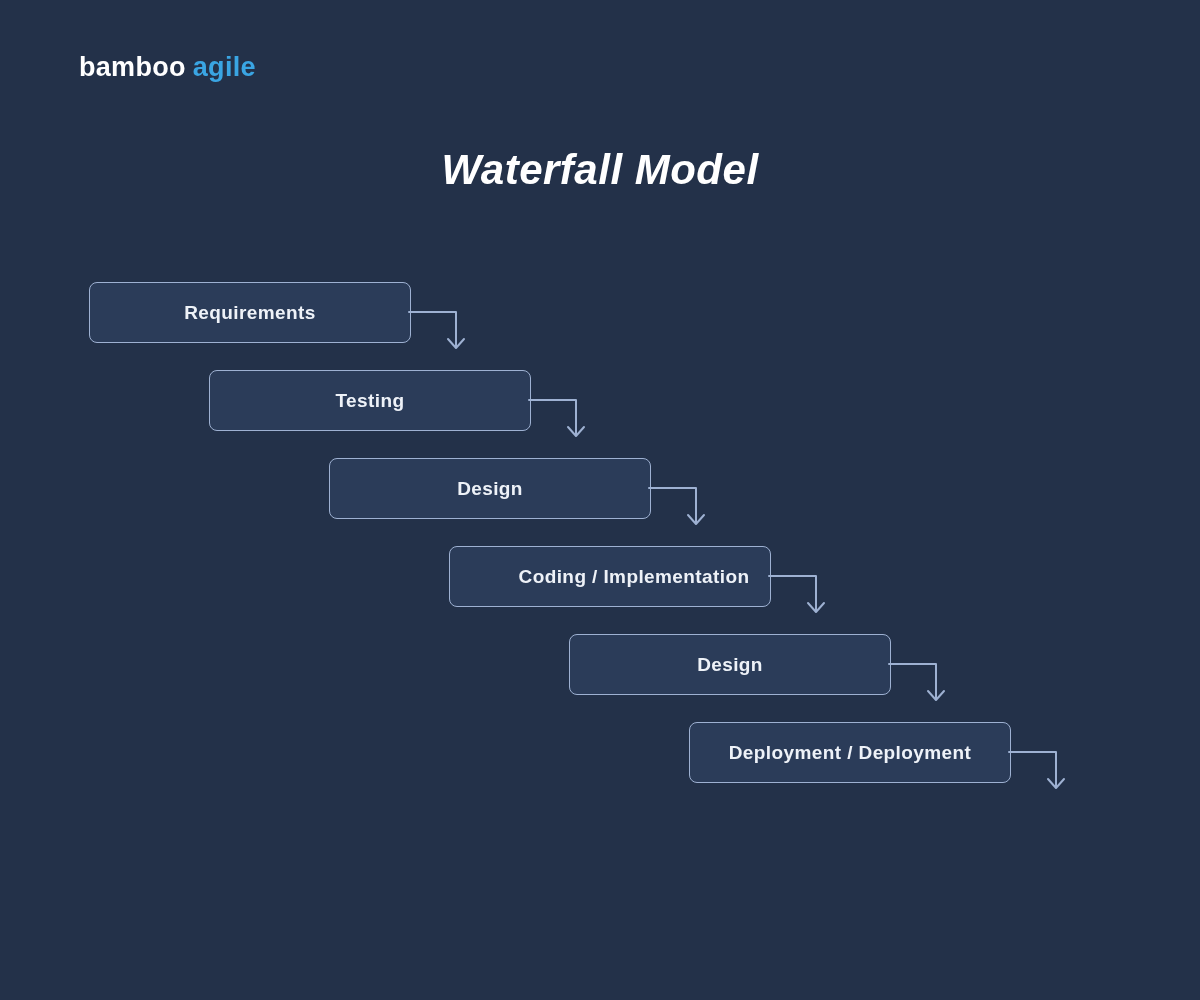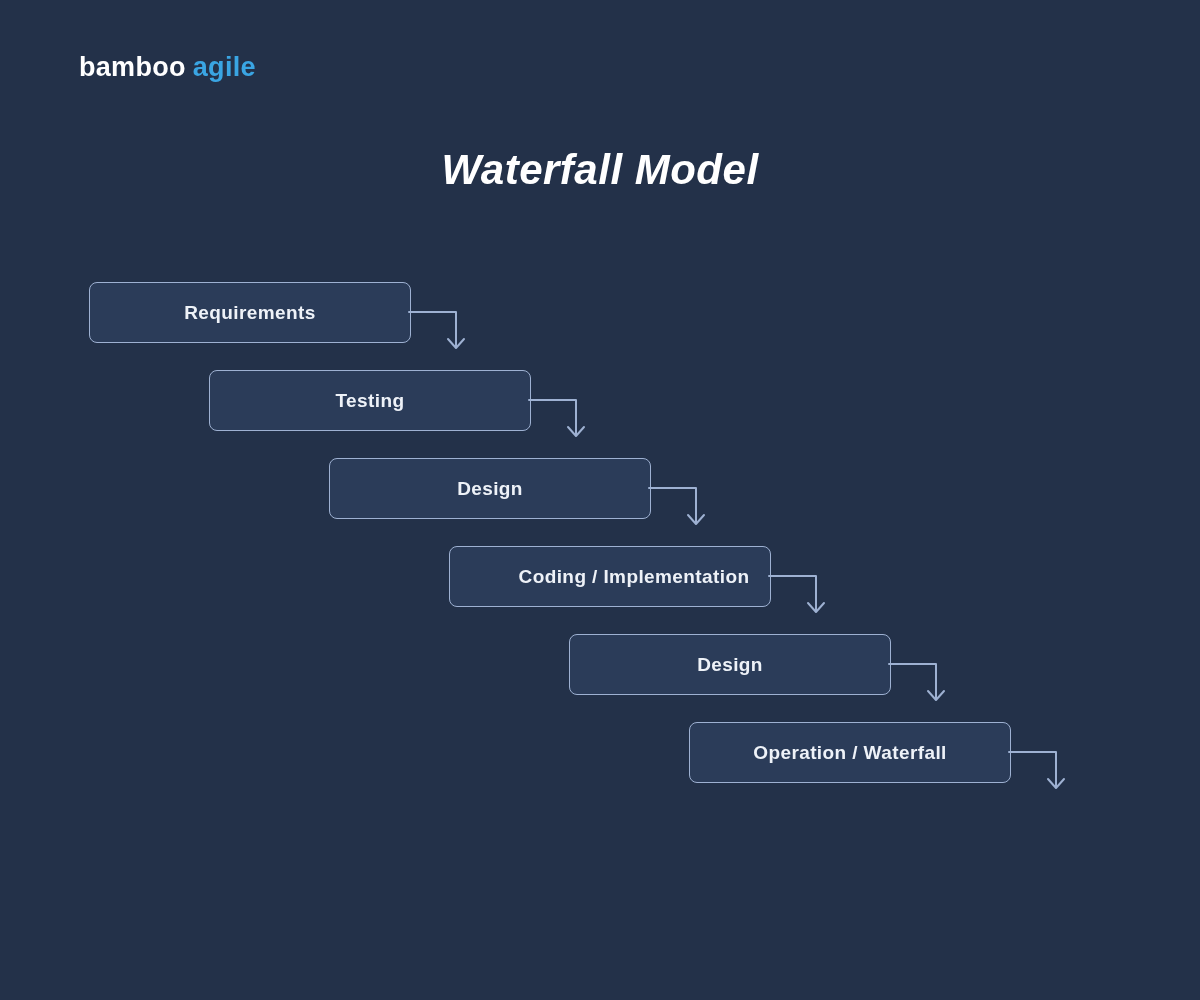--- a/index.html
+++ b/index.html
@@ -100,21 +100,21 @@
   <div class="step" style="left:329px; top:458px;justify-content:center;">
     <span class="step-label">Design</span>
   </div>
   <div class="step" style="left:449px; top:546px;padding-left:48px;">
     <span class="step-label">Coding / Implementation</span>
   </div>
   <div class="step" style="left:569px; top:634px;">
     <span class="step-label">Design</span>
   </div>
   <div class="step" style="left:689px; top:722px;">
-    <span class="step-label">Operation / Waterfall</span>
+    <span class="step-label">Deployment / Deployment</span>
   </div>
 
   <svg class="arrow" style="left:408px; top:310px;" width="62" height="48" viewBox="0 0 62 48" aria-hidden="true">
     <path d="M1 2 H48 V37"></path>
     <path d="M40 29 L48 38 L56 29"></path>
   </svg>
   <svg class="arrow" style="left:528px; top:398px;" width="62" height="48" viewBox="0 0 62 48" aria-hidden="true">
     <path d="M1 2 H48 V37"></path>
     <path d="M40 29 L48 38 L56 29"></path>
   </svg>

